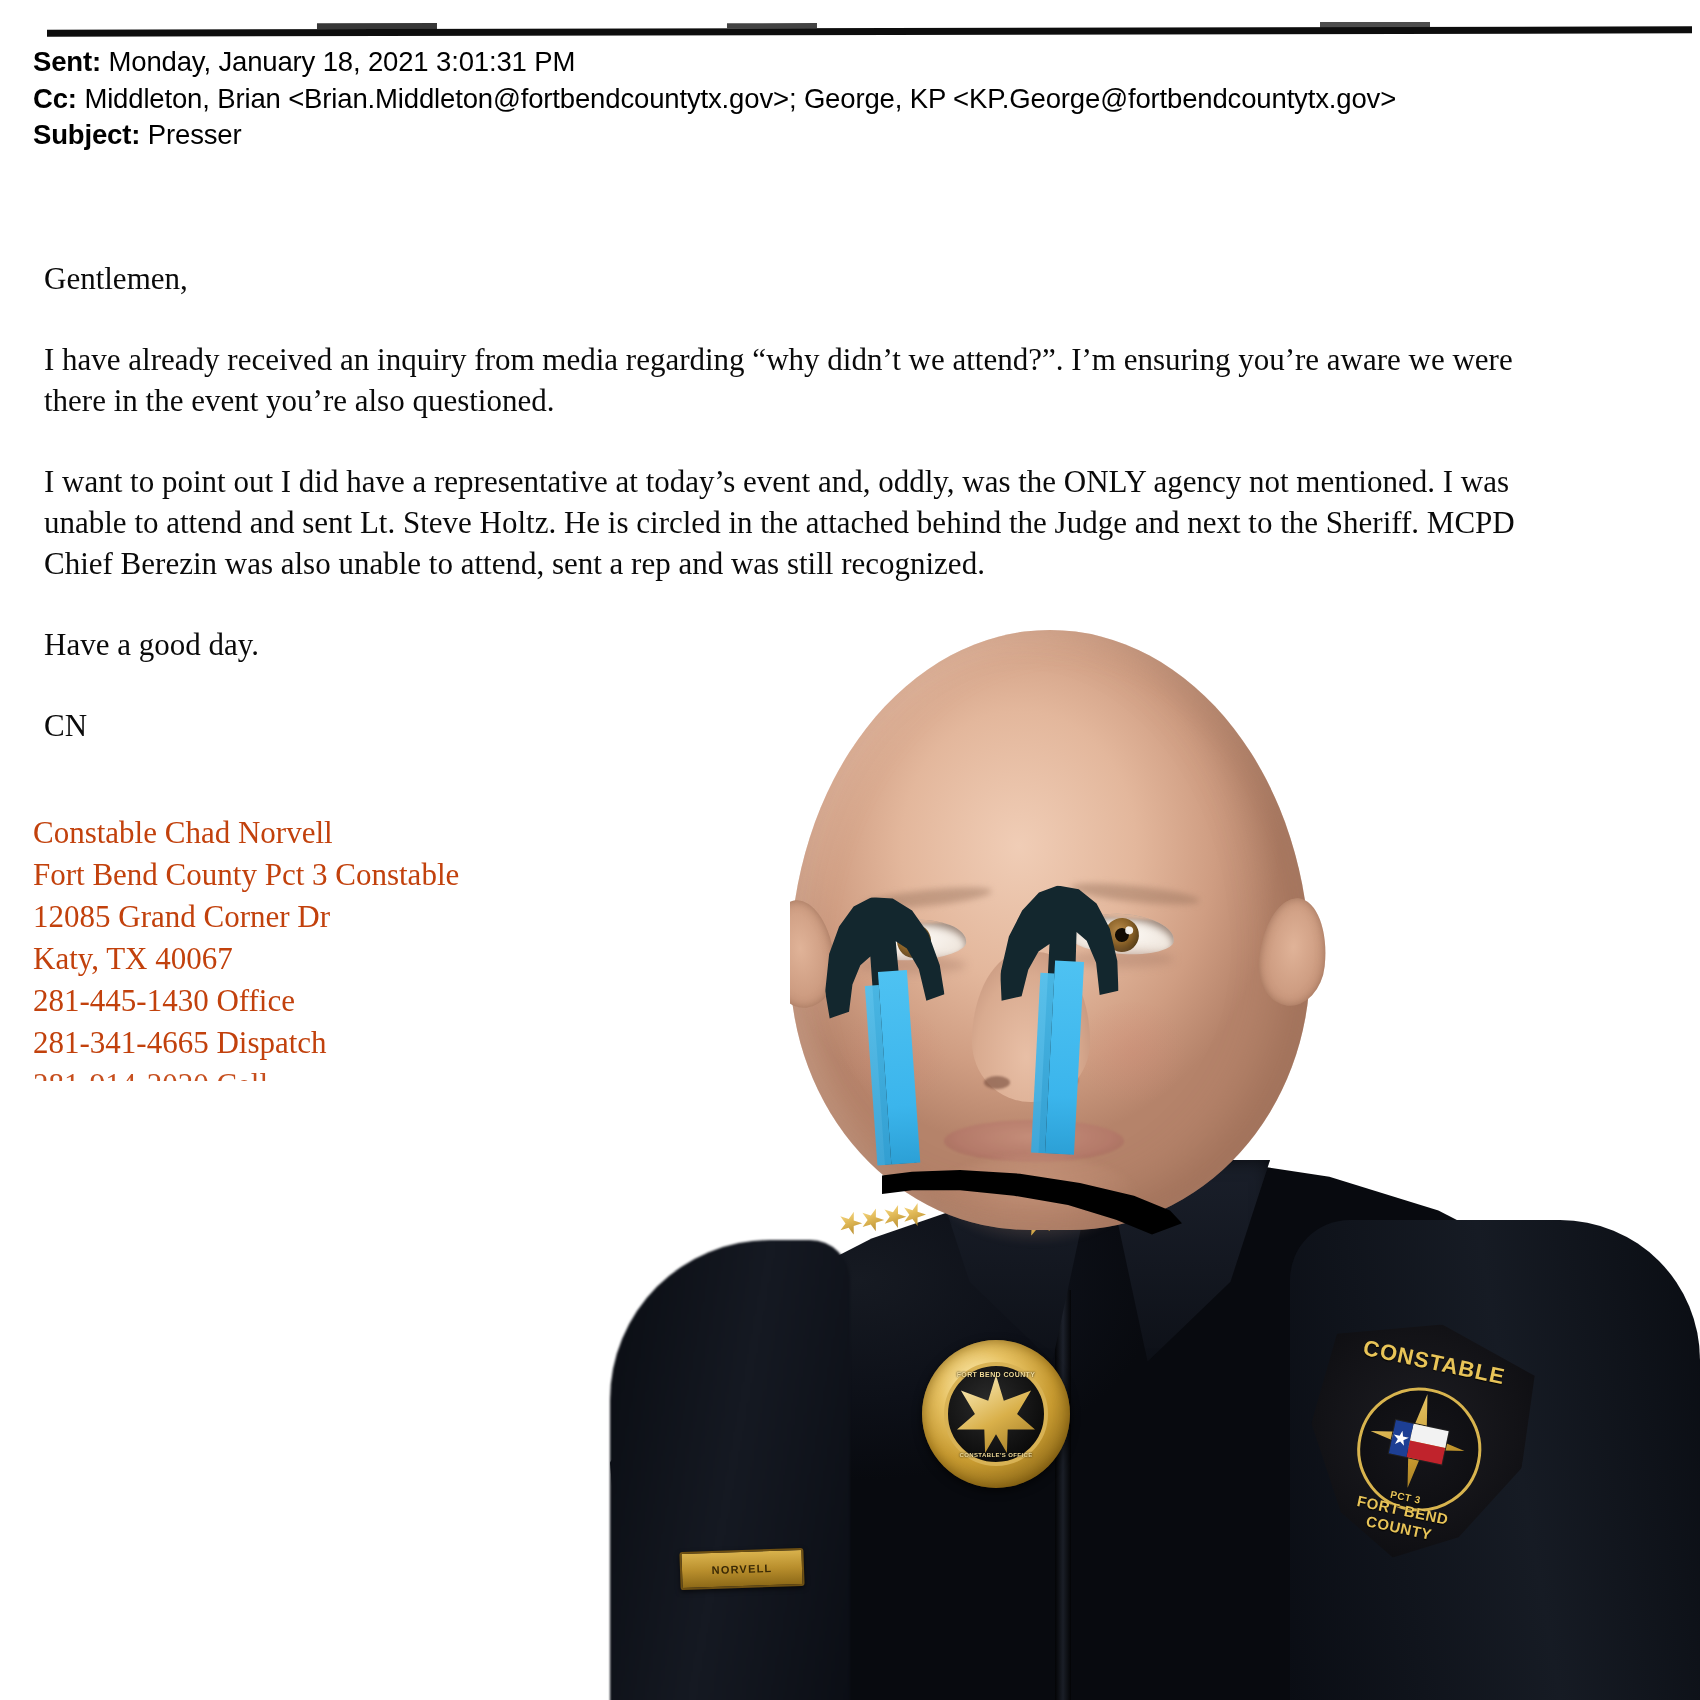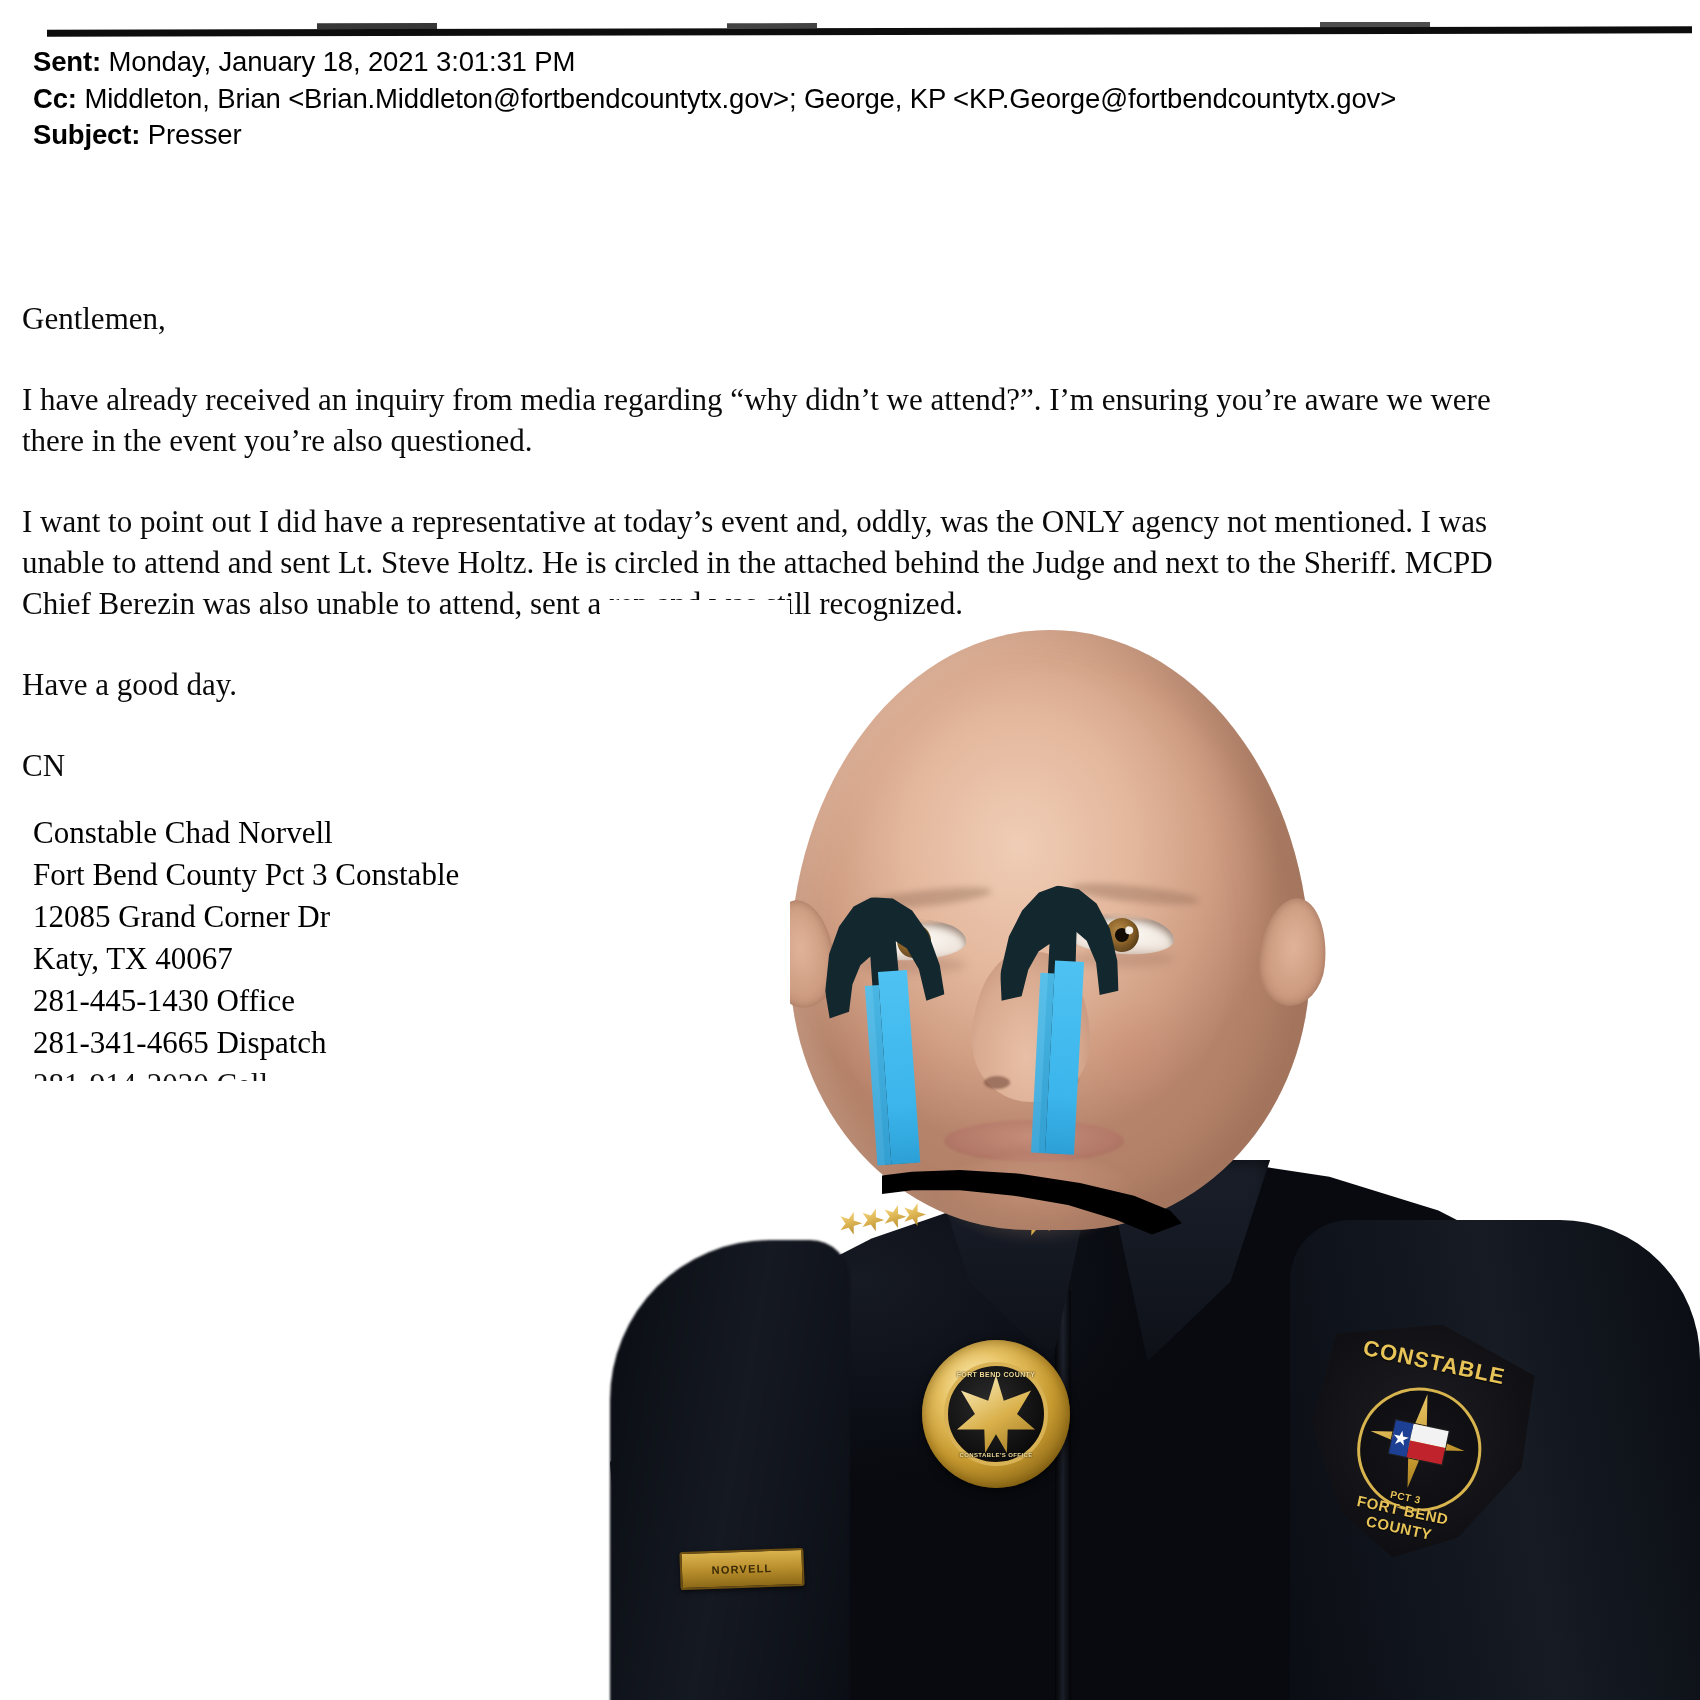--- a/index.html
+++ b/index.html
@@ -37,32 +37,31 @@
     font-size:27.5px;
     line-height:36.5px;
     color:#000;
     letter-spacing:-0.15px;
   }
   #hdr .row{white-space:nowrap;}
   #hdr .lbl{font-weight:bold;}
 
   
   #body{
-    position:absolute;left:22px;top:258px;width:1520px;
+    position:absolute;left:44px;top:258px;width:1520px;
     font-size:31px;
     line-height:41px;
     color:#0a0a0a;
-    margin-top:40px;
   }
   #body p{margin:0 0 40px 0;}
 
   
   #sig{
     position:absolute;left:33px;top:812px;width:640px;
-    font-size:31px;line-height:42px;color:#000000;
+    font-size:31px;line-height:42px;color:#c2410c;
   }
   #sig div{white-space:nowrap;}
   
   #sig .clipped{
     height:17px;overflow:hidden;opacity:.92;
   }
 
   
   #photo{
     position:absolute;left:600px;top:600px;width:1100px;height:1100px;

